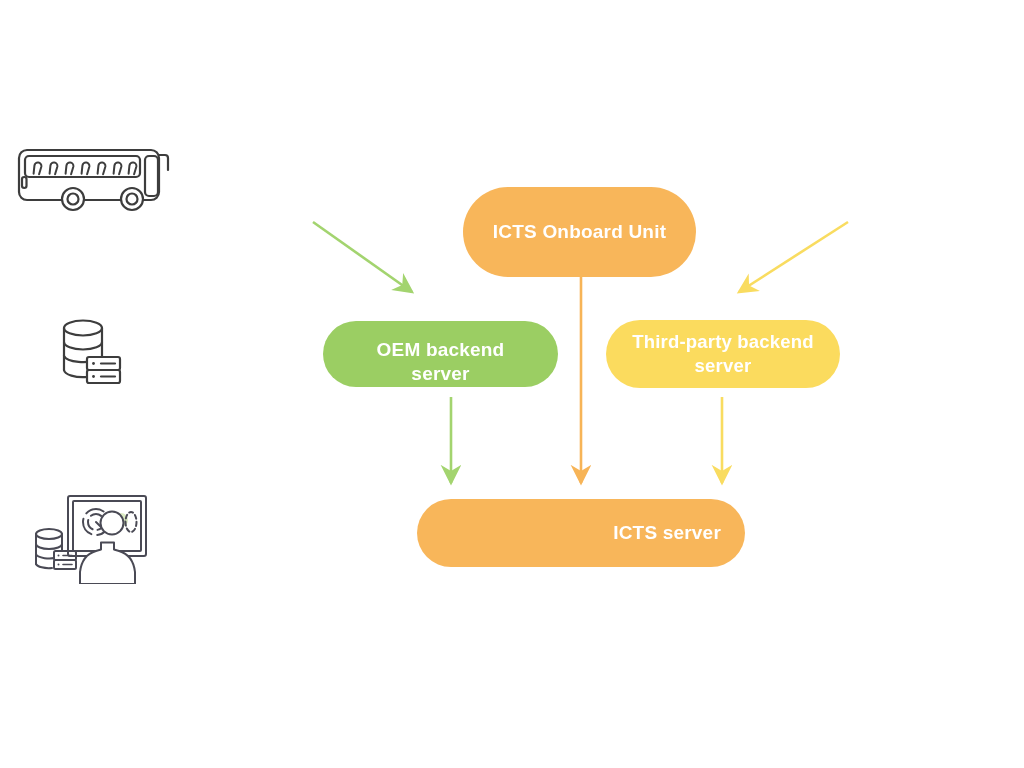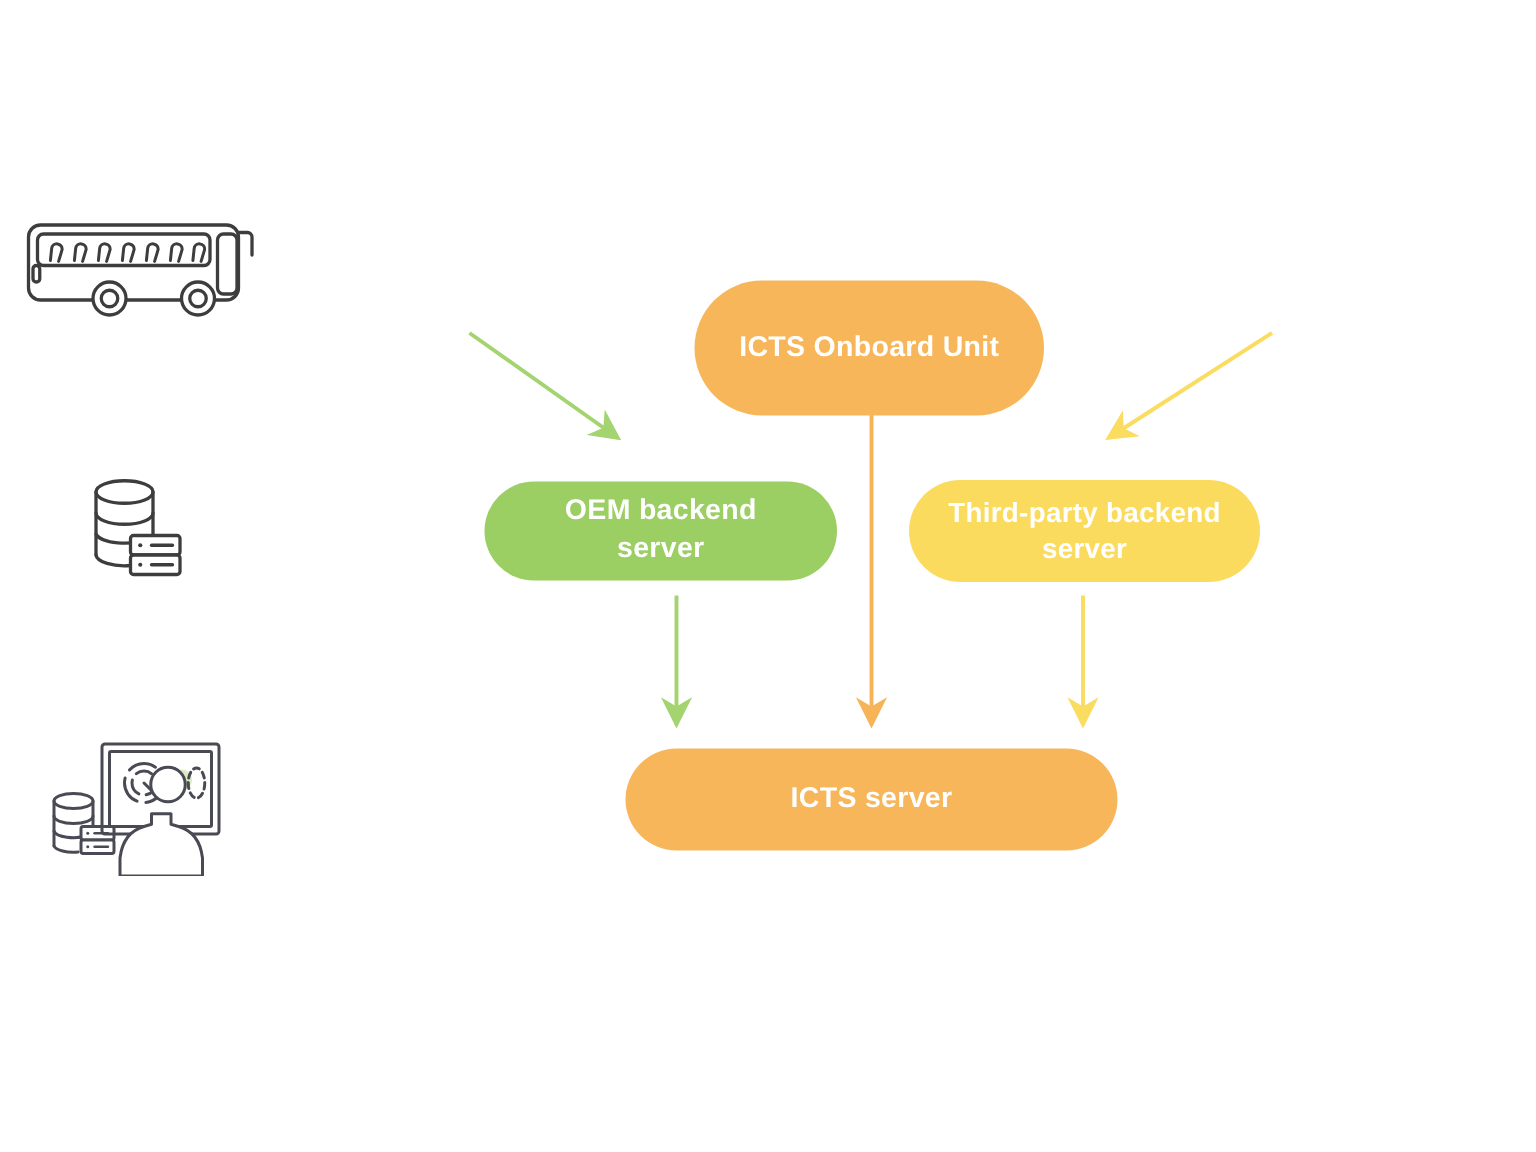--- a/index.html
+++ b/index.html
@@ -8,23 +8,23 @@
     font-family:"Liberation Sans",sans-serif;
   }
   .pill{
     position:absolute;border-radius:999px;display:flex;align-items:center;justify-content:center;
     color:#ffffff;font-weight:bold;font-size:19px;line-height:1.3;text-align:center;
     padding:0 24px;box-sizing:border-box;letter-spacing:0.2px;
   }
   #pill-oem-onboard      {left:196px;top:142px;width:233px;height:70px;}
   #pill-icts-onboard     {left:463px;top:141px;width:233px;height:90px;margin-top:46px;}
   #pill-third-telematics {left:733px;top:140px;width:233px;height:72px;font-size:18.5px;}
-  #pill-oem-backend      {left:323px;top:321px;width:235px;height:66px;}
+  #pill-oem-backend      {left:323px;top:321px;width:235px;height:66px;align-items:flex-end;}
   #pill-third-backend    {left:606px;top:320px;width:234px;height:68px;font-size:18.5px;padding:0 26px;}
-  #pill-icts-server      {left:417px;top:499px;width:328px;height:68px;}
+  #pill-icts-server      {left:417px;top:499px;width:328px;height:68px;justify-content:flex-end;}
   .icon-wrap{position:absolute;}
   #bus-icon-wrap    {left:10px; top:137px;width:163px;height:76px;}
   #db-icon-wrap     {left:57px; top:317px;width:66px; height:72px;}
   #analyst-icon-wrap{left:28px; top:492px;width:122px;height:92px;}
   svg{display:block;}
   #arrow-layer{position:absolute;left:0;top:0;width:1024px;height:768px;pointer-events:none;}
 </style>
 </head>
 <body>
 

